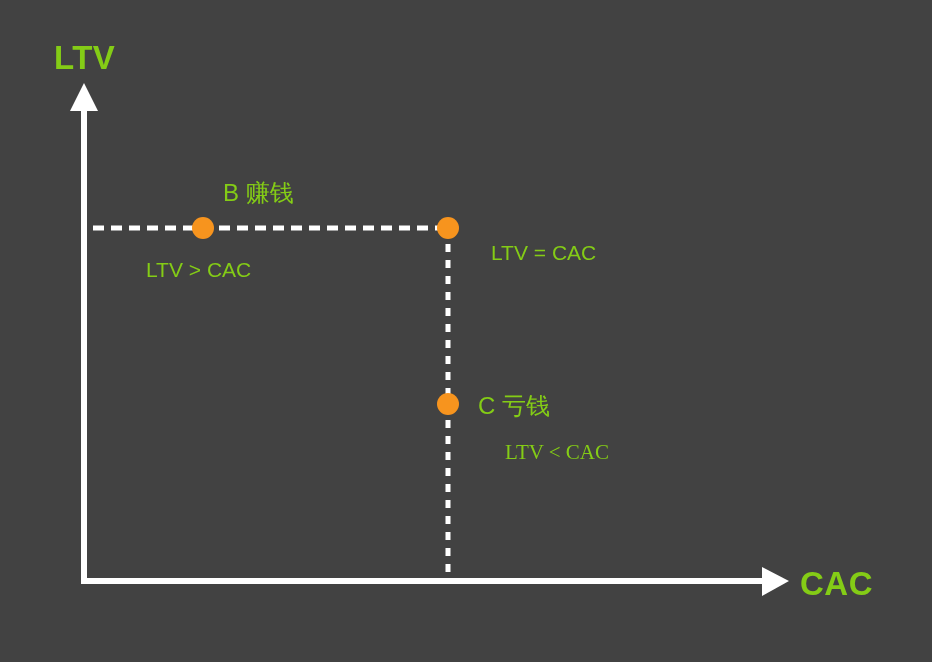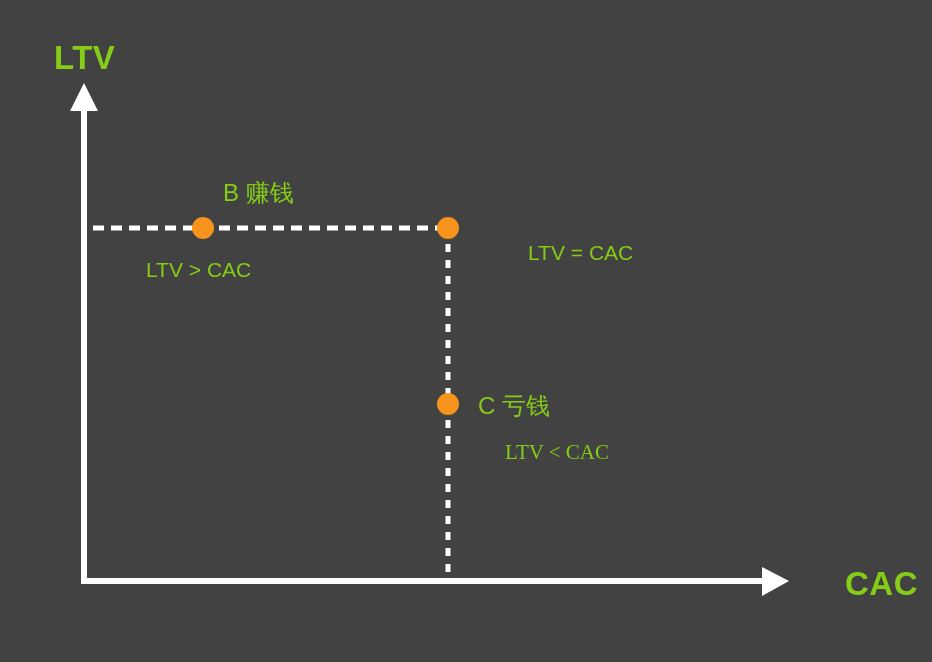--- a/index.html
+++ b/index.html
@@ -25,37 +25,37 @@
   }
   .axis-title {
     position: absolute;
     font-weight: bold;
     font-size: 33px;
     line-height: 1.0;
     letter-spacing: 0.5px;
     white-space: nowrap;
   }
   .y-axis-title { left: 54px; top: 41px; }
-  .x-axis-title { left: 800px; top: 567px; margin-left: 45px; }
+  .x-axis-title { left: 800px; top: 567px; }
   .pt-label {
     position: absolute;
     font-size: 24px;
     line-height: 1.1;
     white-space: nowrap;
   }
   .pt-sublabel {
     position: absolute;
     font-size: 21px;
     line-height: 1.1;
     white-space: nowrap;
   }
   .label-b    { left: 223px; top: 180px; }
   .sublabel-b { left: 146px; top: 258px; }
   .label-a    { left: 465px; top: 192px; }
-  .sublabel-a { left: 491px; top: 241px; margin-left: 37px; }
+  .sublabel-a { left: 491px; top: 241px; }
   .label-c    { left: 478px; top: 393px; text-align: right; }
   .sublabel-c { left: 505px; top: 441px; font-family: Liberation Serif, serif; }
 </style>
 </head>
 <body>
 
 <div class="stage">
 
   <svg class="graphics" viewBox="0 0 932 662" aria-hidden="true">
 

